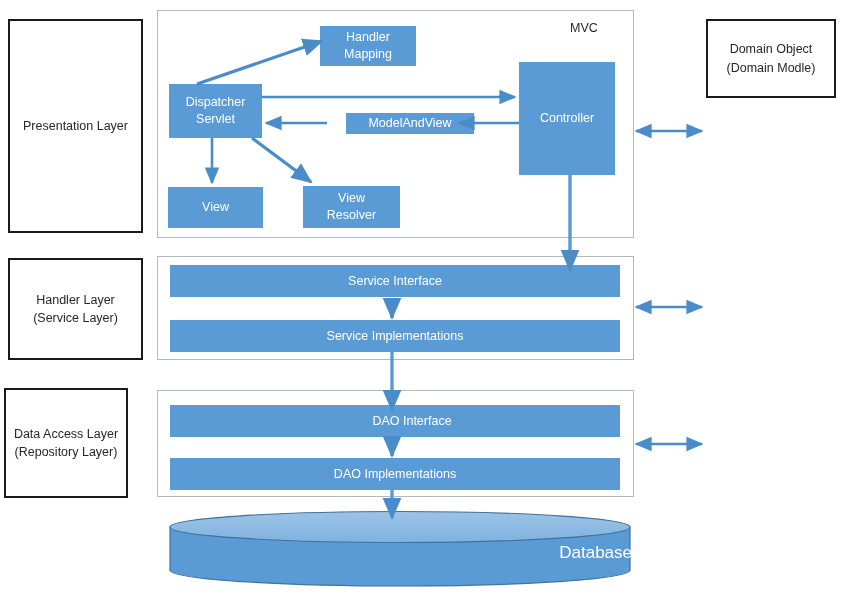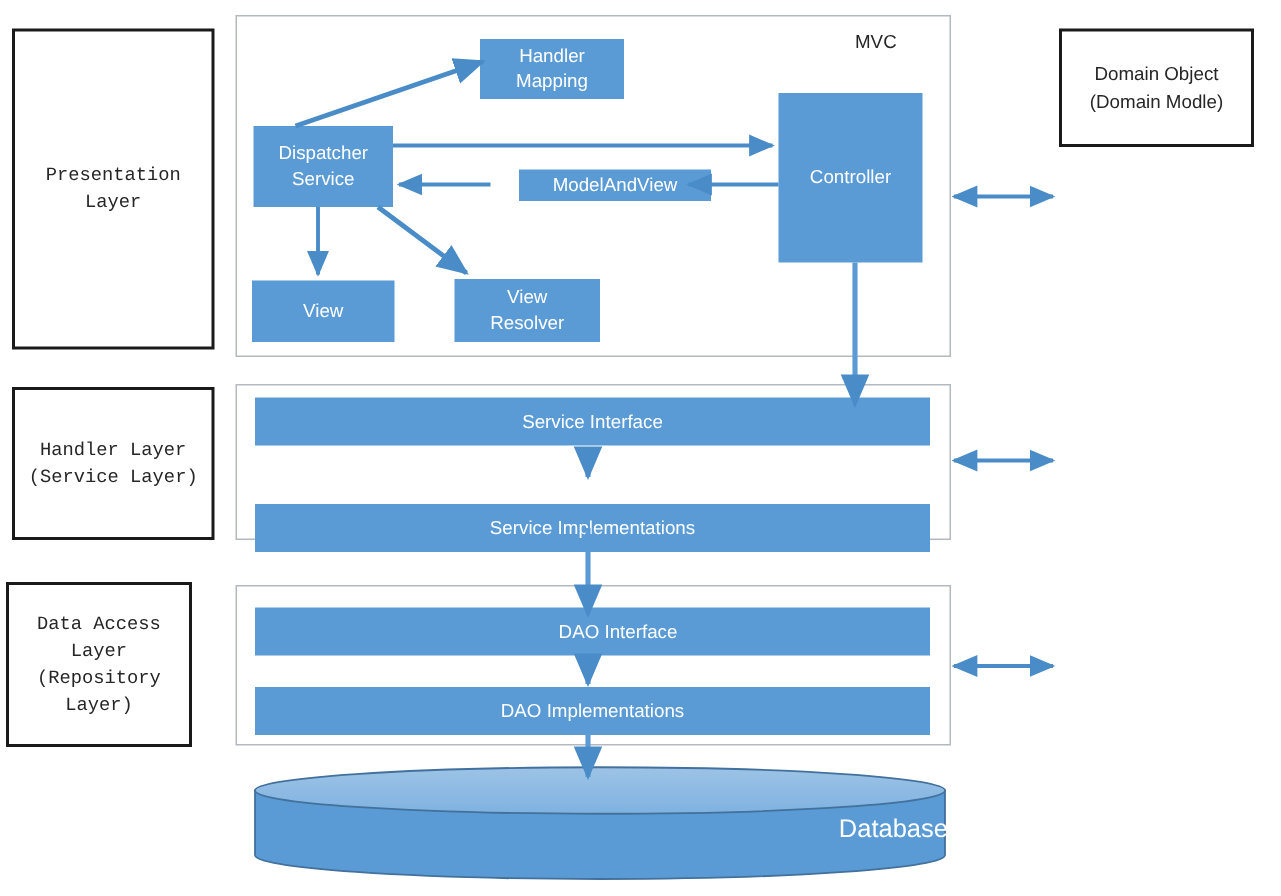--- a/index.html
+++ b/index.html
@@ -22,21 +22,20 @@
     background: #ffffff;
     box-sizing: border-box;
     display: flex;
     align-items: center;
     justify-content: center;
     text-align: center;
     color: #262626;
     font-size: 12.5px;
     line-height: 1.45;
     white-space: pre-line;
-    font-family: Liberation Mono, monospace;
   }
   .panel {
     position: absolute;
     border: 1px solid #b3b9bf;
     background: #ffffff;
     box-sizing: border-box;
   }
   .bluebox {
     position: absolute;
     background: #5B9BD5;
@@ -105,36 +104,36 @@
 (Repository Layer)</div>
 
   <div class="panel" style="left:157px; top:10px; width:477px; height:228px;"></div>
 
   <div class="caption" style="left:570px; top:21px;">MVC</div>
 
   <div class="bluebox" style="left:320px; top:26px; width:96px; height:40px;">Handler
 Mapping</div>
 
   <div class="bluebox" style="left:169px; top:84px; width:93px; height:54px;">Dispatcher
-Service</div>
+Servlet</div>
 
   <div class="bluebox" style="left:327px; top:113px; width:128px; height:21px;margin-left:19px;">ModelAndView</div>
 
   <div class="bluebox" style="left:519px; top:62px; width:96px; height:113px;">Controller</div>
 
   <div class="bluebox" style="left:168px; top:187px; width:95px; height:41px;">View</div>
 
   <div class="bluebox" style="left:303px; top:186px; width:97px; height:42px;">View
 Resolver</div>
 
   <div class="panel" style="left:157px; top:256px; width:477px; height:104px;"></div>
 
   <div class="bluebox" style="left:170px; top:265px; width:450px; height:32px;">Service Interface</div>
 
-  <div class="bluebox" style="left:170px; top:320px; width:450px; height:32px;margin-top:16px;">Service Implementations</div>
+  <div class="bluebox" style="left:170px; top:320px; width:450px; height:32px;">Service Implementations</div>
 
   <div class="panel" style="left:157px; top:390px; width:477px; height:107px;"></div>
 
   <div class="bluebox" style="left:170px; top:405px; width:450px; height:32px;padding-left:34px;">DAO Interface</div>
 
   <div class="bluebox" style="left:170px; top:458px; width:450px; height:32px;">DAO Implementations</div>
 
   <svg class="cyl" style="left:168px; top:510px;" width="464" height="82" viewBox="0 0 464 82">
     <defs>
       <linearGradient id="topGrad" x1="0" y1="0" x2="0" y2="1">

